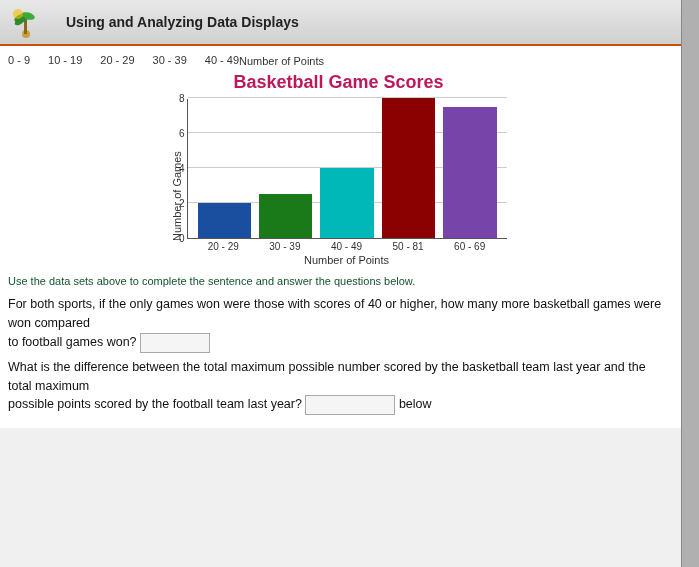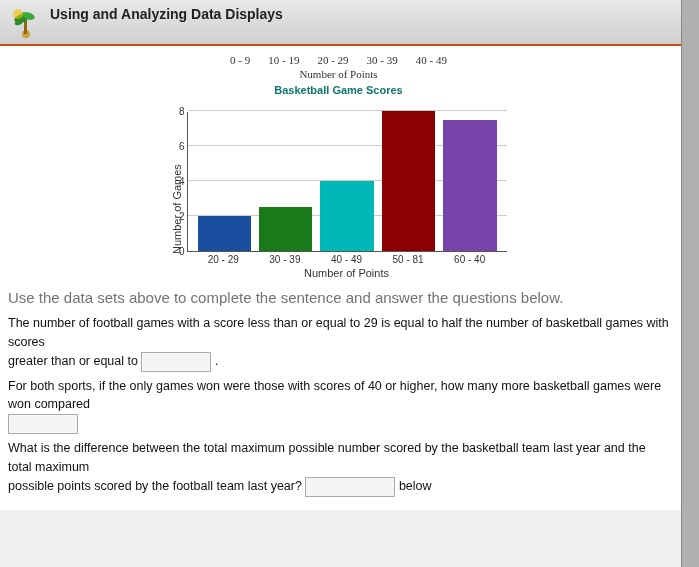--- a/index.html
+++ b/index.html
@@ -10,22 +10,22 @@
       width: 699px;
       height: 567px;
       overflow: hidden;
     }
 
     .header {
       background: linear-gradient(to bottom, #e8e8e8, #d0d0d0);
       border-bottom: 2px solid #c8520a;
       padding: 6px 10px;
       display: flex;
-      align-items: flex-start;
-      gap: 8px;
+      align-items: center;
+      gap: 24px;
     }
 
     .header-logo {
       width: 32px;
       height: 32px;
     }
 
     .header-title {
       font-size: 14px;
       font-weight: bold;
@@ -44,47 +44,46 @@
 
     .content {
       background: white;
       padding: 8px 12px 8px 8px;
       width: 681px;
     }
 
     
     .top-chart-area {
       display: flex;
-      flex-direction: column;
+      flex-direction: row;
       align-items: center;
       margin-bottom: 4px;
-      font-family: Liberation Serif, serif;
     }
 
     .top-xaxis-labels {
       display: flex;
       justify-content: center;
       gap: 18px;
       font-size: 11px;
       color: #333;
       margin-bottom: 2px;
     }
 
     .top-xlabel {
       font-size: 11px;
       color: #333;
       text-align: center;
     }
 
     .chart-title {
-      font-size: 11px;
+      font-size: 18px;
       font-weight: bold;
-      color: #0f766e;
-      text-align: center;
-      margin-bottom: 16px;
+      color: #be185d;
+      text-align: center;
+      margin-bottom: 6px;
     }
 
     .chart-wrapper {
       display: flex;
       flex-direction: row;
       align-items: flex-end;
     }
 
     .y-axis-label {
       font-size: 11px;
@@ -161,22 +160,22 @@
 
     .x-axis-title {
       text-align: center;
       font-size: 11px;
       color: #333;
       margin-top: 2px;
     }
 
     
     .instruction-text {
-      font-size: 15px;
-      color: #737373;
+      font-size: 11px;
+      color: #14532d;
       margin: 8px 0 6px 0;
       line-height: 1.4;
     }
 
     
     .question-block {
       margin-bottom: 5px;
       line-height: 1.5;
       font-size: 12.5px;
       color: #111;
@@ -267,38 +266,33 @@
 
             <div class="bar" style="height: 131px; background: #7744aa;"></div>
           </div>
         </div>
 
         <div class="x-axis-ticks">
           <span class="x-tick">20 - 29</span>
           <span class="x-tick">30 - 39</span>
           <span class="x-tick">40 - 49</span>
           <span class="x-tick">50 - 81</span>
-          <span class="x-tick">60 - 40</span>
+          <span class="x-tick">60 - 69</span>
         </div>
         <div class="x-axis-title">Number of Points</div>
       </div>
     </div>
   </div>
 
   <div class="instruction-text">Use the data sets above to complete the sentence and answer the questions below.</div>
 
-  <div class="question-block">
-    <span>The number of football games with a score less than or equal to 29 is equal to half the number of baske</span><span>tball games with scores</span><br>
-    <span>greater than or equal to </span>
-    <span class="answer-input">&nbsp;</span>
-    <span> .</span>
-  </div>
 
   <div class="question-block">
     <span>For both sports, if the only games won were those with scores of 40 or higher, how many more basketb</span><span>all games were won compared</span><br>
+    <span>to football games won? </span>
     <span class="answer-input">&nbsp;</span>
   </div>
 
   <div class="question-block">
     <span>What is the difference between the total maximum possible number scored by the basketball team last y</span><span>ear and the total maximum</span><br>
     <span>possible points scored by the football team last year? </span>
     <span class="answer-input-wide">&nbsp;</span>
     <span>below</span>
   </div>
 

